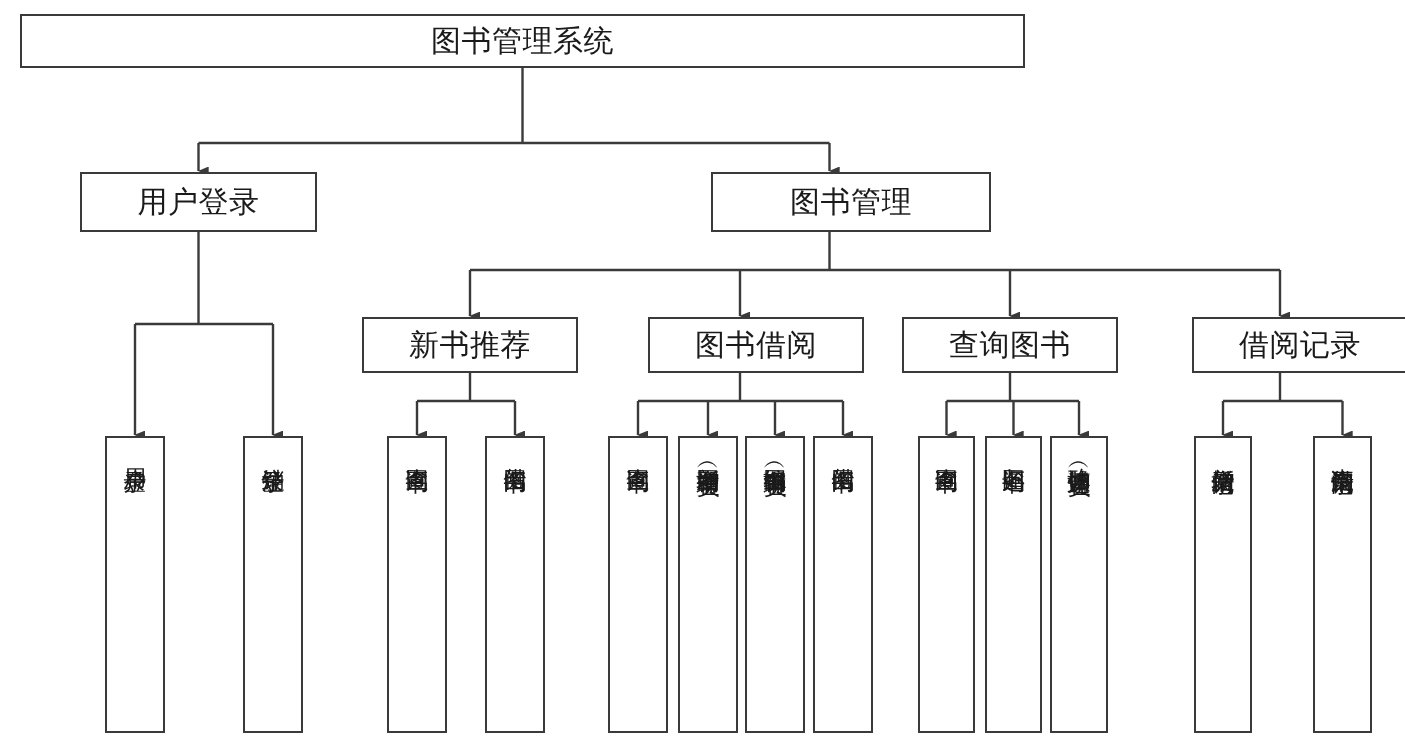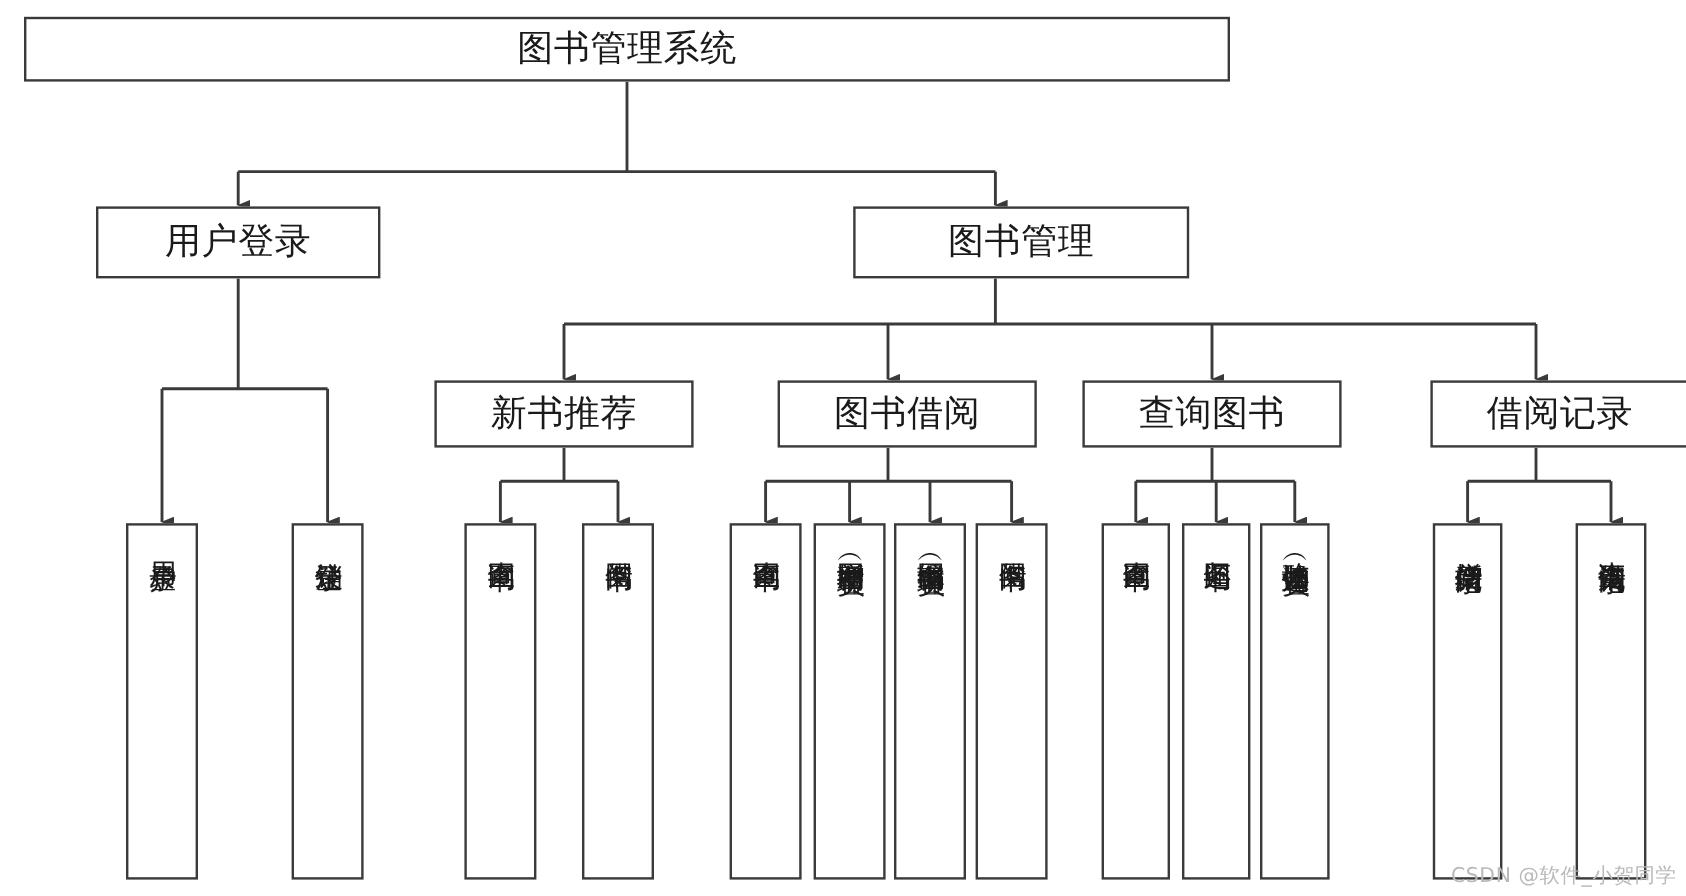--- a/index.html
+++ b/index.html
@@ -176,15 +176,14 @@
     <span class="label">确认归还（管理员）</span>
   </div>
 
   <div class="node v" style="left: 1194px; top: 436px; width: 58px; height: 297px;">
     <span class="label">新增借阅记录</span>
   </div>
   <div class="node v" style="left: 1313px; top: 436px; width: 59px; height: 297px;">
     <span class="label">查询借阅记录</span>
   </div>
 
-  <div id="watermark">CSDN @软件_小贺同学</div>
 
 </div>
 
 </body></html>

